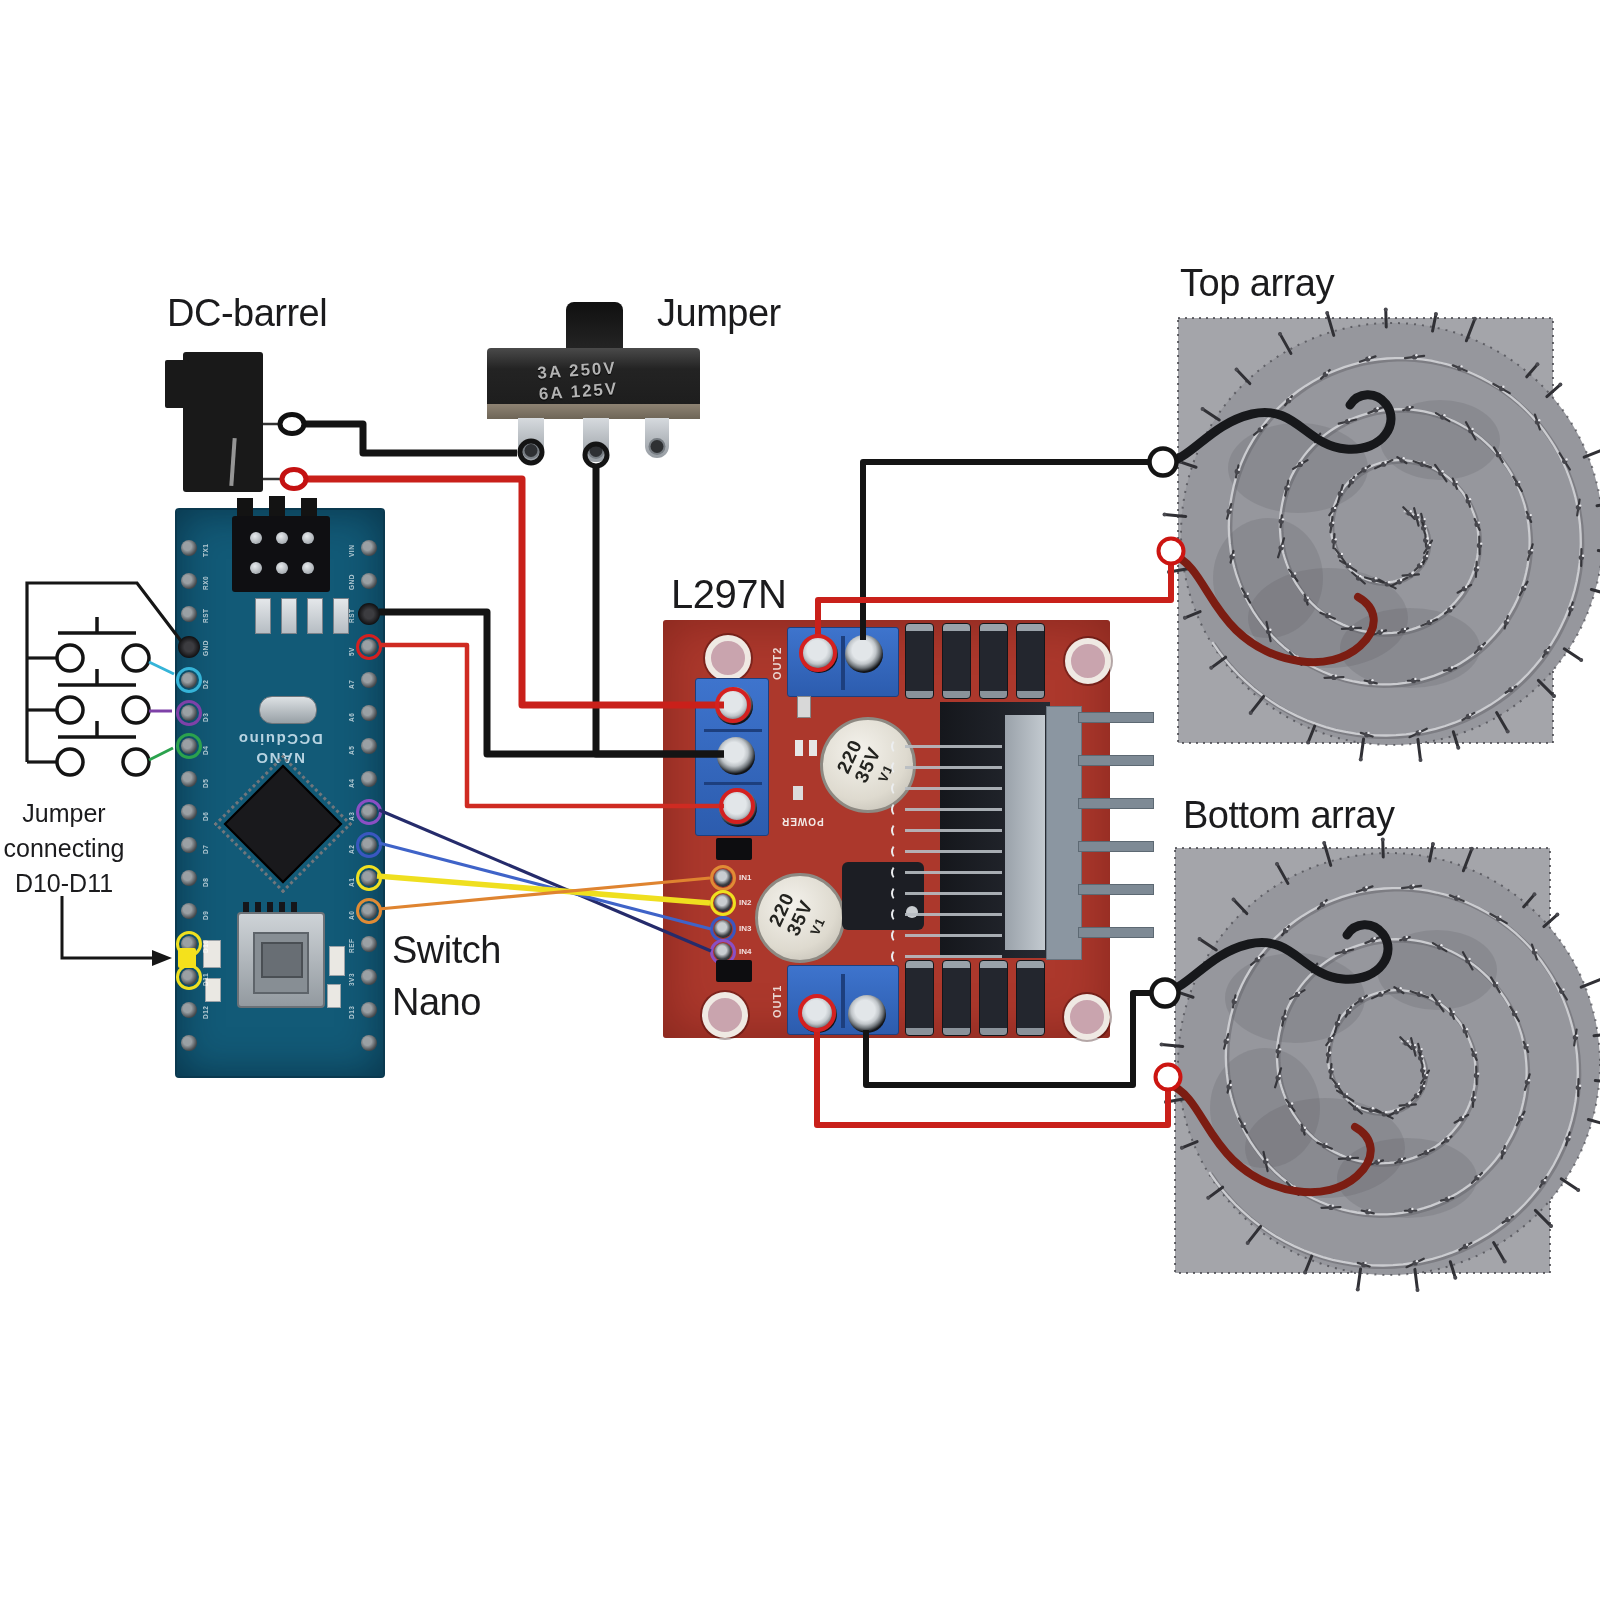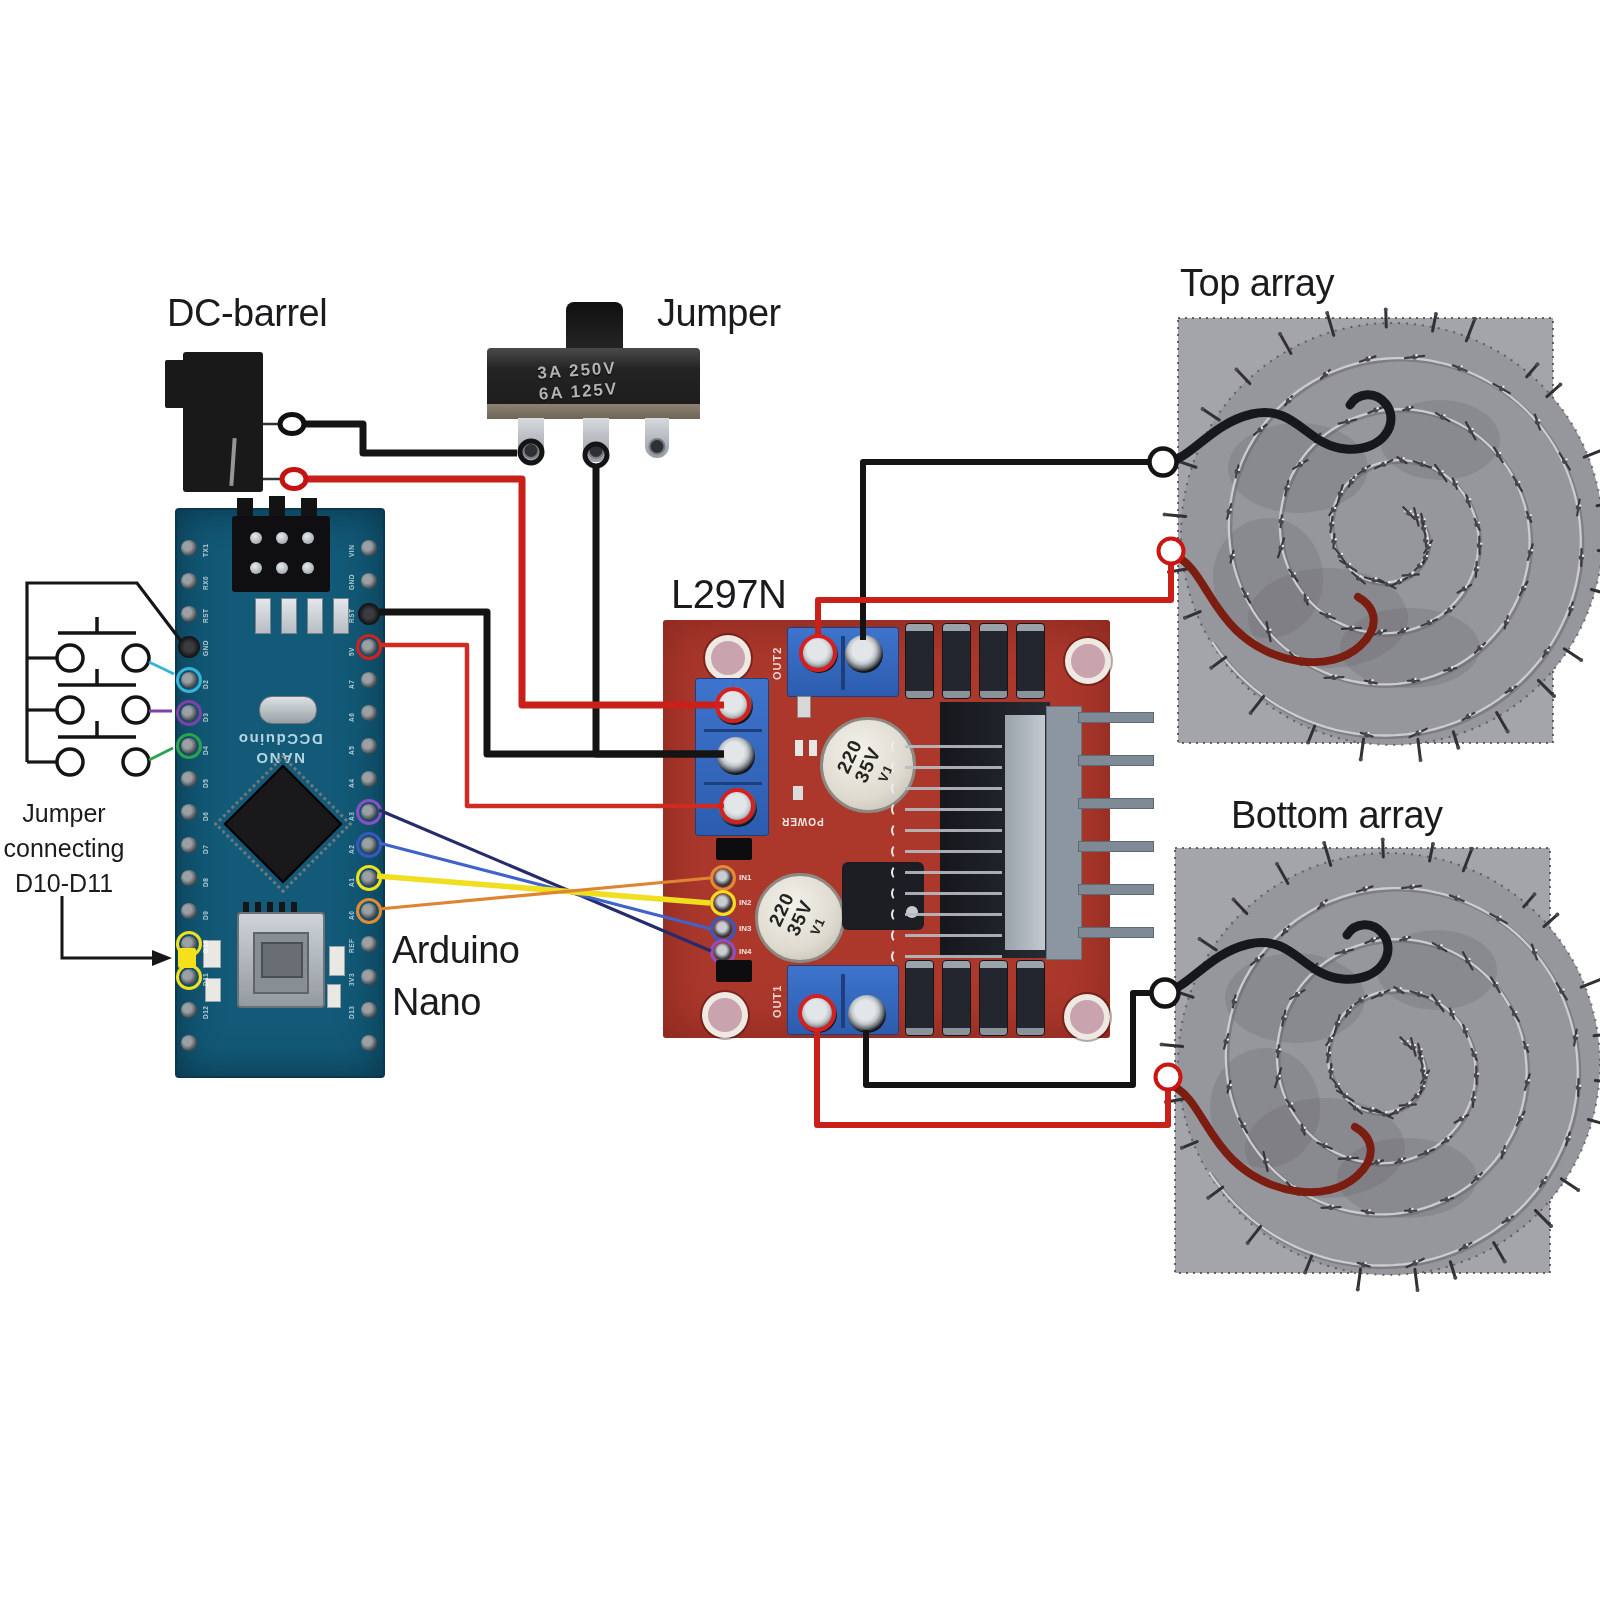--- a/index.html
+++ b/index.html
@@ -42,25 +42,25 @@
 </style>
 </head>
 <body>
 
 <div class="stage">
 
   <div class="lbl" style="left:167px;top:292px;">DC-barrel</div>
   <div class="lbl" style="left:657px;top:292px;">Jumper</div>
   <div class="lbl" style="left:671px;top:572px;font-size:40px;">L297N</div>
   <div class="lbl" style="left:392px;top:924px;line-height:52px;">
-    <div>Arduino</div>
+    <div>Switch</div>
     <div>Nano</div>
   </div>
   <div class="lbl" style="left:1180px;top:262px;">Top array</div>
-  <div class="lbl" style="left:1231px;top:794px;">Bottom array</div>
+  <div class="lbl" style="left:1183px;top:794px;">Bottom array</div>
   <div class="note" style="left:-6px;top:796px;width:140px;">
     <div>Jumper</div>
     <div>connecting</div>
     <div>D10-D11</div>
   </div>
 
   <div class="abs" id="dc-body"></div>
   <div class="abs" id="dc-tab"></div>
   <div class="abs" id="dc-scratch"></div>
 

